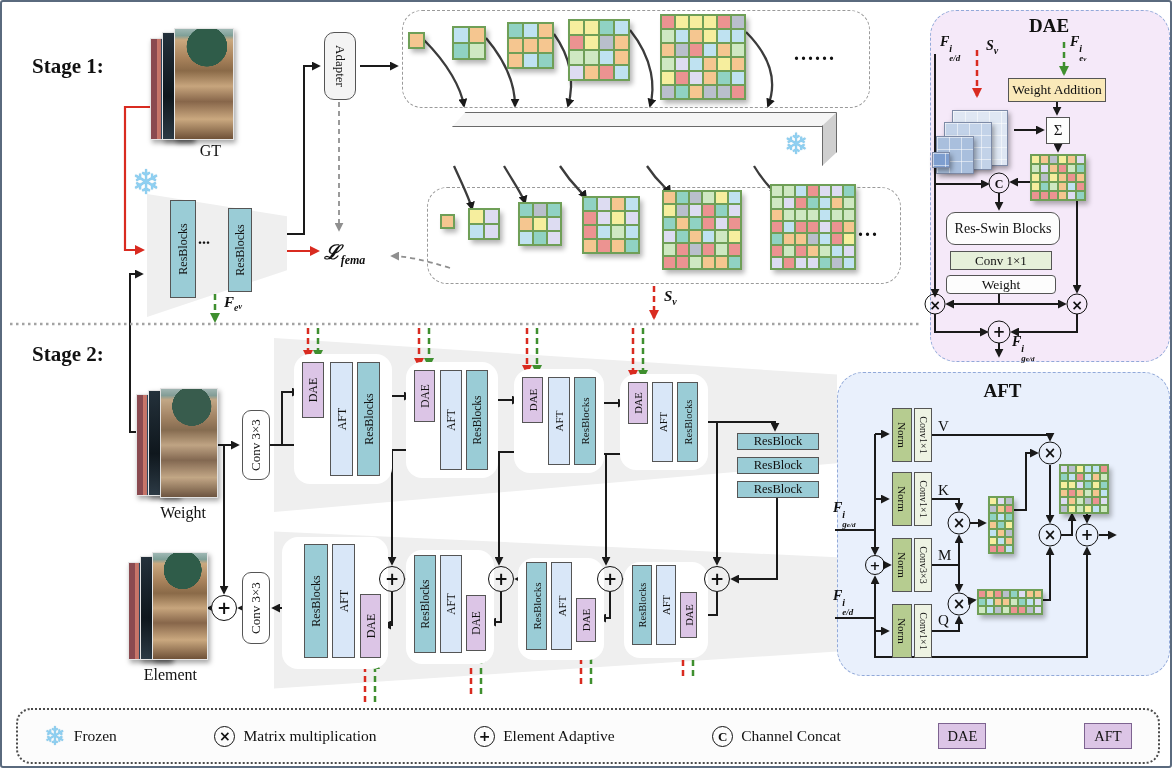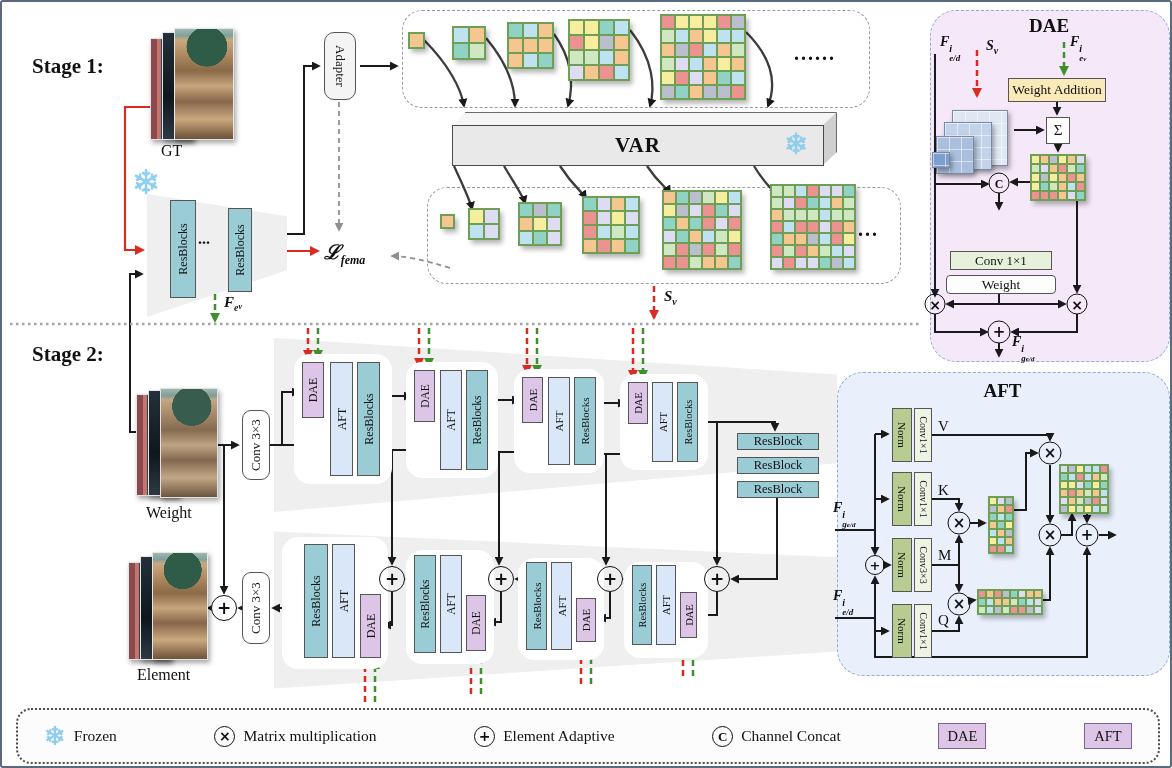--- a/index.html
+++ b/index.html
@@ -8,21 +8,21 @@
     border:2px solid #5a6a7e;border-radius:3px;box-sizing:border-box;}
   .abs{position:absolute;}
   .stage-title{font-weight:bold;font-size:21px;}
   
   .ph{position:absolute;border:1px solid #e6e6e6;box-shadow:2px 3px 5px rgba(0,0,0,.35);}
   .ph.strips{background:linear-gradient(90deg,#8a4a50 0 14%,#c8766a 14% 24%,#2e4a63 24% 40%,#c9ced6 40% 52%,#3f6f86 52% 68%,#20323e 68% 84%,#cf4f43 84% 100%);}
   .ph.dark{background:linear-gradient(180deg,#24313b,#0f171d 60%,#2c3a45);}
   .ph.temple{background:
      radial-gradient(58% 30% at 55% 16%, #2f5c49 0 60%, rgba(0,0,0,0) 61%),
      linear-gradient(180deg,#9fb8b4 0%,#7fa098 6%,#caa87e 10%,#a9835c 26%,#8a6a48 38%,#c7a57d 52%,#87664a 66%,#caa87f 82%,#6f5138 100%);}
-  .ph-label{font-size:16px;text-align:left;}
+  .ph-label{font-size:16px;text-align:right;}
   .snow{font-family:"DejaVu Sans",sans-serif;color:var(--snow,#8fd0f2);text-shadow:0 0 1px #5aa7cf;line-height:1;}
   
   .trap{position:absolute;background:#efefef;}
   
   .bx{position:absolute;box-sizing:border-box;border:1.4px solid #555;}
   .bx .vt,.bx .vtd{position:absolute;left:50%;top:50%;white-space:nowrap;font-size:12px;}
   .vt{transform:translate(-50%,-50%) rotate(-90deg);}
   .vtd{transform:translate(-50%,-50%) rotate(90deg);}
   .teal{background:var(--teal,#9accd6);}
   .aftc{background:var(--aftc,#d9e7f8);}
@@ -230,23 +230,20 @@
   <div class="bx rounded layer3" style="left:322px;top:30px;width:32px;height:68px;border-radius:10px;border-width:1.6px;">
     <span class="vtd" style="font-size:13px;">Adapter</span>
   </div>
 
   <div class="abs loss layer3" style="left:322px;top:236px;">
     <span>ℒ</span><sub>fema</sub>
   </div>
 
   <div class="var-top layer2" style="left:450px;top:110px;width:383px;height:13px;"></div>
   <div class="var-side layer2" style="left:820px;top:110px;width:13px;height:52px;"></div>
-  <div class="var-front layer2" style="left:450px;top:123px;width:370px;height:39px;">
-    <span>VAR</span>
-  </div>
   <div class="abs snow layer3" style="left:782px;top:128px;font-size:29px;">❄</div>
 
   <div class="abs dots layer3" style="left:792px;top:40px;">......</div>
   <div class="abs dots layer3" style="left:856px;top:216px;">...</div>
 
   <div class="abs mlab layer3" style="left:662px;top:286px;">
     <span>S</span><sub>v</sub>
   </div>
 
   <div class="abs stage-title layer3" style="left:30px;top:340px;">Stage 2:</div>
@@ -317,20 +314,23 @@
   <div class="pyr layer3" style="left:930px;top:150px;width:16px;height:14px;background-color:#7e9ecf;"></div>
 
   <div class="bx whitebox layer3" style="left:1044px;top:115px;width:24px;height:27px;display:flex;align-items:center;justify-content:center;font-size:15px;">
     <span>Σ</span>
   </div>
 
   <span class="op layer3" style="left:997px;top:181px;width:19px;height:19px;">
       <b style="font-size:12px;font-family:'Liberation Serif',serif;">C</b>
     </span>
 
+  <div class="bx whitebox layer3" style="left:944px;top:210px;width:114px;height:33px;border-radius:9px;display:flex;align-items:center;justify-content:center;font-size:14px;">
+    <span>Res-Swin Blocks</span>
+  </div>
   <div class="bx greenbox layer3" style="left:948px;top:249px;width:102px;height:19px;display:flex;align-items:center;justify-content:center;font-size:13px;">
     <span>Conv 1×1</span>
   </div>
   <div class="bx whitebox layer3" style="left:944px;top:273px;width:110px;height:19px;border-radius:4px;display:flex;align-items:center;justify-content:center;font-size:13.5px;">
     <span>Weight</span>
   </div>
 
   <span class="op layer3" style="left:933px;top:302px;width:19px;height:19px;">
       <b style="font-size:14px;">×</b>
     </span>

